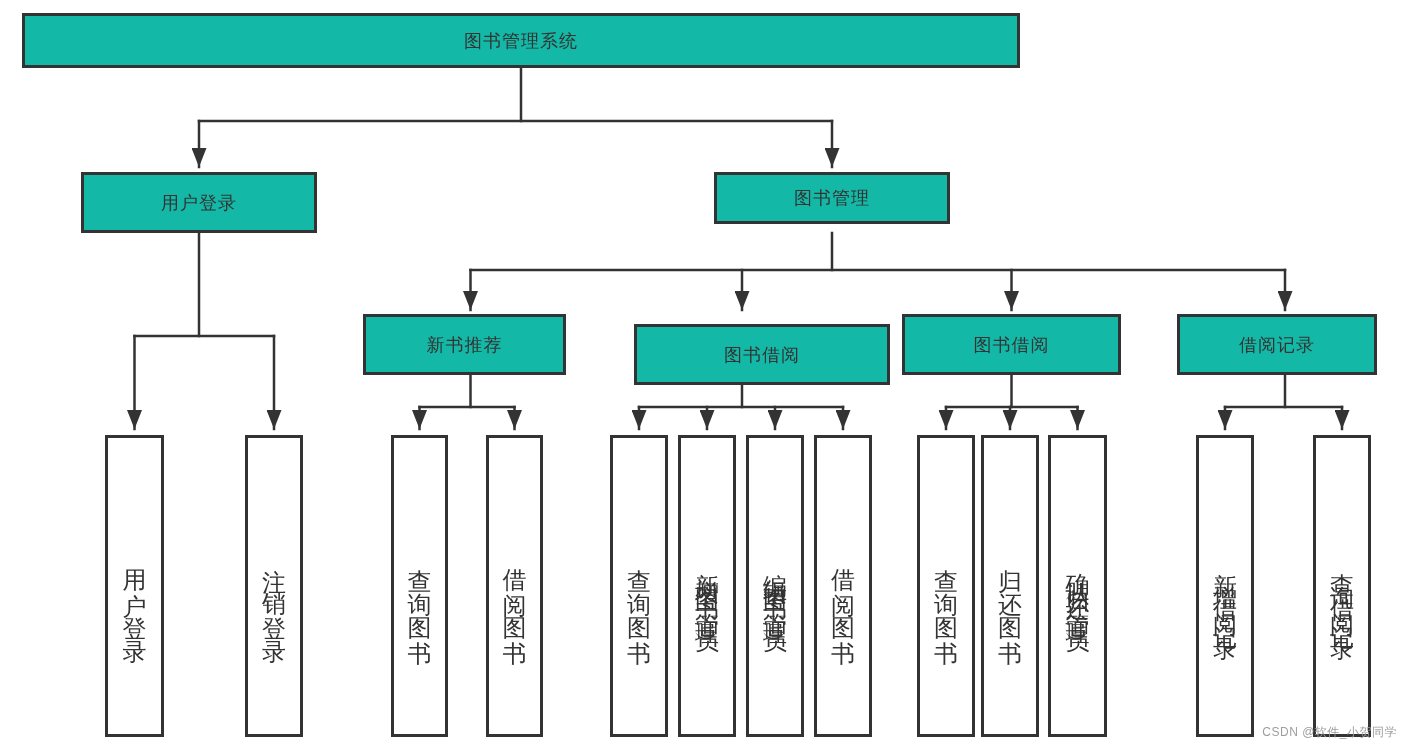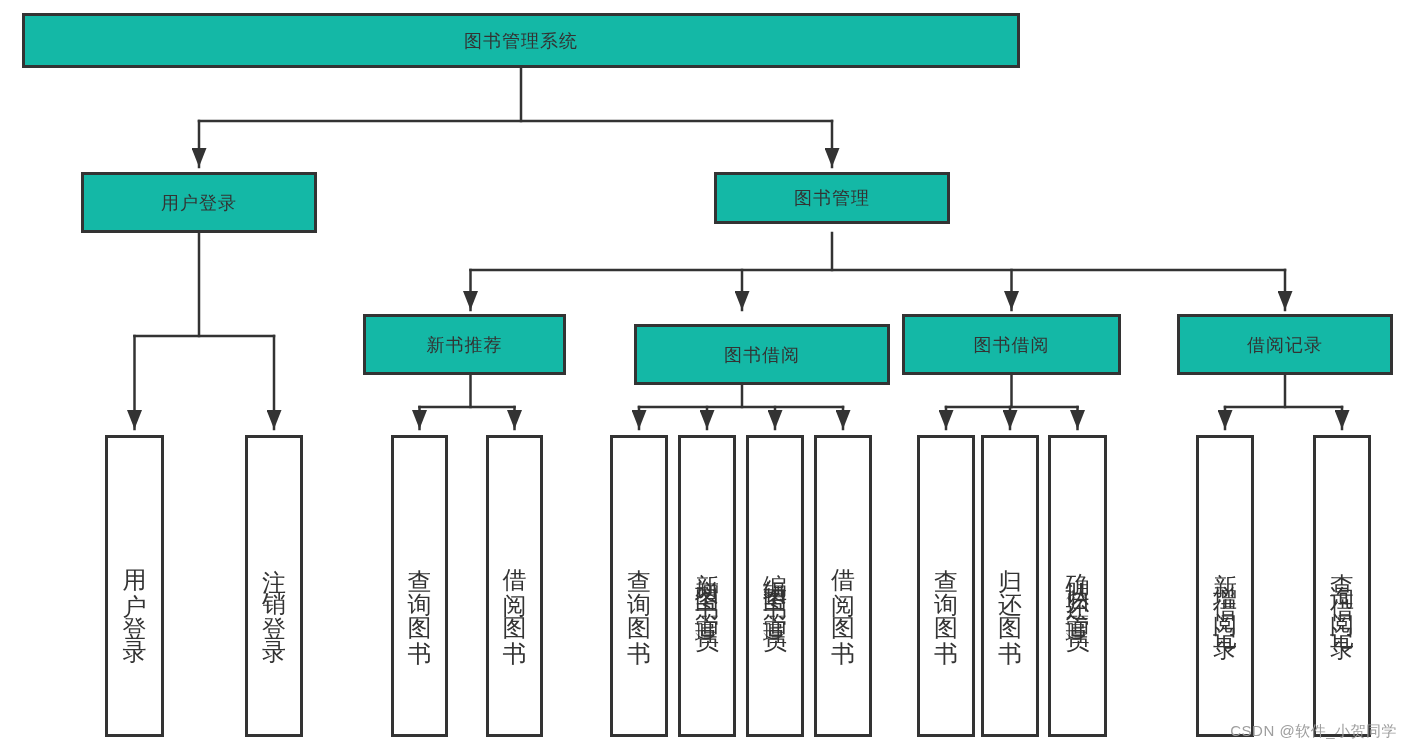--- a/index.html
+++ b/index.html
@@ -66,21 +66,21 @@
     text-orientation: mixed;
     font-size: 24px;
     line-height: 1;
     color: var(--text);
     white-space: nowrap;
   }
   .watermark {
     position: absolute;
     right: 8px;
     bottom: 6px;
-    font-size: 15px;
+    font-size: 12px;
     letter-spacing: 0.5px;
     color: var(--watermark);
     z-index: 5;
     white-space: nowrap;
     margin-left: 8px;
   }
 </style>
 </head>
 <body>
 
@@ -161,21 +161,21 @@
 
   <div class="hbox" style="left:363px; top:314px; width:203px; height:61px">
     <span class="hlabel">新书推荐</span>
   </div>
   <div class="hbox" style="left:634px; top:324px; width:256px; height:61px">
     <span class="hlabel">图书借阅</span>
   </div>
   <div class="hbox" style="left:902px; top:314px; width:219px; height:61px">
     <span class="hlabel">图书借阅</span>
   </div>
-  <div class="hbox" style="left:1177px; top:314px; width:216px; height:61px">
+  <div class="hbox" style="left:1177px; top:314px; width:200px; height:61px">
     <span class="hlabel">借阅记录</span>
   </div>
 
   <div class="vbox" style="left:105px; width:59px">
     <span class="vlabel" style="letter-spacing: 24px; margin-top: 24px;">用户登录</span>
   </div>
   <div class="vbox" style="left:245px; width:58px">
     <span class="vlabel" style="letter-spacing: 24px; margin-top: 24px;">注销登录</span>
   </div>
 

